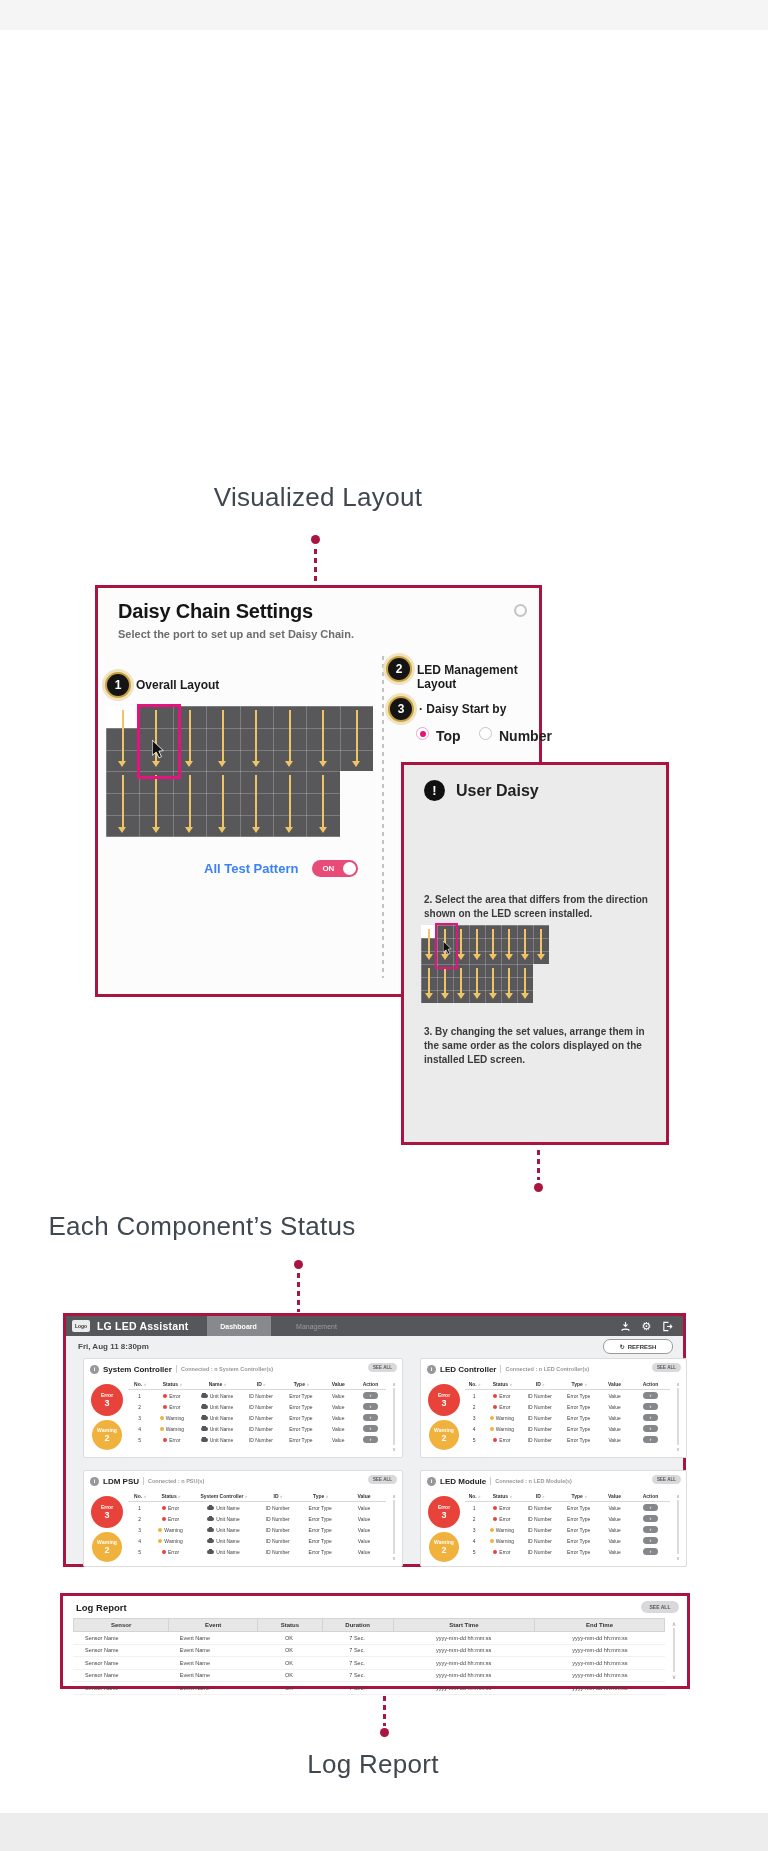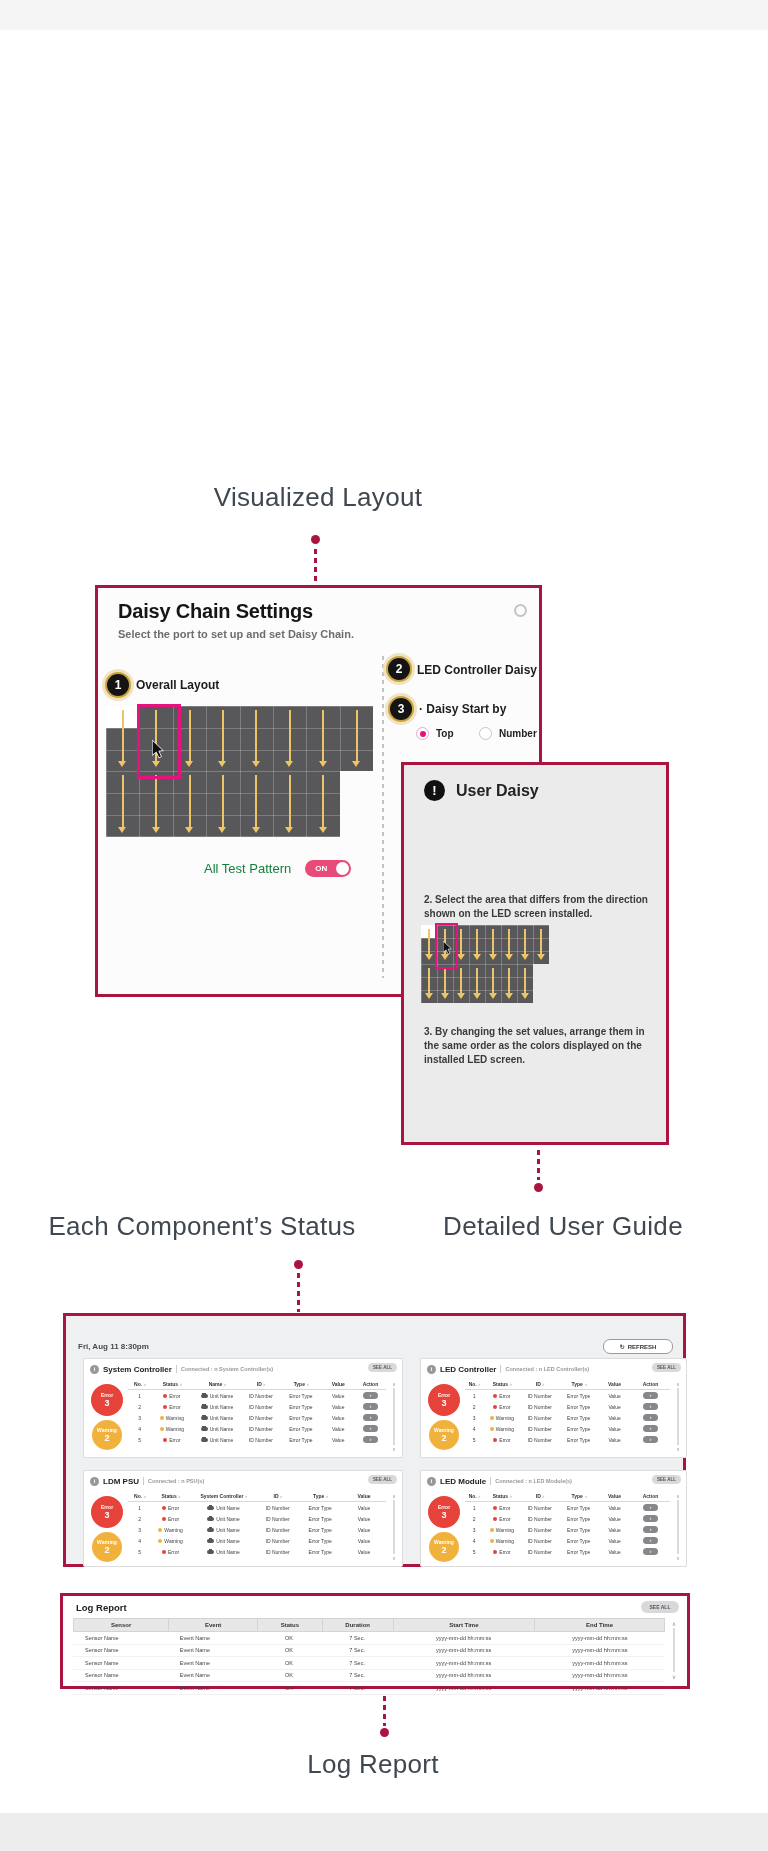--- a/index.html
+++ b/index.html
@@ -44,29 +44,29 @@
   #main-grid{position:absolute;left:8px;top:118px;width:268px;height:131px}
   #mini-grid{position:absolute;left:17px;top:160px;width:128px;height:78px}
   .gband{position:absolute}
   .hl{position:absolute;border:3px solid #e6127d;z-index:3}
   #main-hl{left:31px;top:-2px;width:38px;height:69px}
   #mini-hl{left:14px;top:-2px;width:19px;height:42px;border-width:2.5px}
   .cursor{position:absolute;z-index:4}
   #main-cursor{left:46px;top:34px}
   #mini-cursor{left:22px;top:16px}
   #alltest{position:absolute;left:106px;top:272px;display:flex;align-items:center;gap:14px}
-  #alltest-label{font-size:13px;font-weight:normal;color:#15803d}
+  #alltest-label{font-size:13px;font-weight:bold;color:#3b82f6}
   #toggle{width:46px;height:17px;border-radius:9px;background:#e94b78;position:relative}
   #toggle-on{position:absolute;left:10px;top:4px;font-size:8px;font-weight:bold;color:#fff}
   #knob{position:absolute;right:2px;top:2px;width:13px;height:13px;border-radius:50%;background:#fff}
   .radio{position:absolute;width:13px;height:13px;border-radius:50%;background:#fff;border:1px solid #c6c6c6;box-sizing:border-box;z-index:2}
   #radio-top{left:318px;top:139px;border-color:#eaa8c8}
   #radio-top::after{content:'';position:absolute;left:2.5px;top:2.5px;width:6px;height:6px;border-radius:50%;background:#e6127d}
   #radio-bottom{left:381px;top:139px}
-  .radiolabel{position:absolute;font-size:10px;font-weight:bold;color:#222;z-index:2}
+  .radiolabel{position:absolute;font-size:14px;font-weight:bold;color:#222;z-index:2}
   #rl-top{left:338px;top:140px} #rl-bottom{left:401px;top:140px}
 
   
   #ug-icon{position:absolute;left:20px;top:15px;width:21px;height:21px;border-radius:50%;background:#111;color:#fff;
            font-size:13px;font-weight:bold;display:flex;align-items:center;justify-content:center}
   #ug-title{position:absolute;left:52px;top:17px;font-size:16px;font-weight:bold;color:#222}
   .ug-step{position:absolute;left:20px;width:228px;font-size:10px;font-weight:bold;color:#3a3a3a;line-height:1.42}
   #ug-s1{top:52px} #ug-s2{top:128px} #ug-s3{top:260px}
 
   
@@ -131,21 +131,20 @@
 </style>
 </head>
 <body>
 
 <div class="page">
   <div class="band-top"></div>
   <div class="band-bottom"></div>
 
   <div class="h-label" id="h-visualized">Visualized Layout</div>
   <div class="h-label" id="h-component">Each Component’s Status</div>
-  <div class="h-label" id="h-guide">Detailed User Guide</div>
   <div class="h-label" id="h-logreport">Log Report</div>
 
   <div class="dot" id="dot1"></div>
   <div class="dash-v" id="dash1"></div>
   <div class="dash-v" id="dash-ug"></div>
   <div class="dot" id="dot-ug"></div>
   <div class="dot" id="dot-db"></div>
   <div class="dash-v" id="dash-db"></div>
   <div class="dash-v" id="dash-log"></div>
   <div class="dot" id="dot-log"></div>
@@ -198,21 +197,21 @@
         </div>
       <div class="hl" id="main-hl"></div>
       <div class="cursor" id="main-cursor">
         <svg width="15" height="19" viewBox="0 0 10 13">
             <path d="M0 0 L0 10.5 L2.8 8.3 L4.6 12.2 L6.4 11.4 L4.6 7.6 L7.6 7.3 Z" fill="#111" stroke="#fff" stroke-width="0.6"></path>
           </svg>
       </div>
     </div>
 
     <div class="stepbadge" id="b2">2</div>
-    <div class="steplabel" id="l2">LED Controller Daisy</div>
+    <div class="steplabel" id="l2">LED Management Layout</div>
     <div class="stepbadge" id="b3">3</div>
     <div class="steplabel" id="l3">· Daisy Start by</div>
 
     <div class="radio" id="radio-top"></div>
     <div class="radiolabel" id="rl-top">Top</div>
     <div class="radio" id="radio-bottom"></div>
     <div class="radiolabel" id="rl-bottom">Number</div>
 
     <div id="alltest">
       <span id="alltest-label">All Test Pattern</span>
@@ -267,20 +266,41 @@
       <div class="cursor" id="mini-cursor">
         <svg width="11" height="14" viewBox="0 0 10 13">
             <path d="M0 0 L0 10.5 L2.8 8.3 L4.6 12.2 L6.4 11.4 L4.6 7.6 L7.6 7.3 Z" fill="#111" stroke="#fff" stroke-width="0.6"></path>
           </svg>
       </div>
     </div>
     <div class="ug-step" id="ug-s3">3. By changing the set values, arrange them in the same order as the colors displayed on the installed LED screen.</div>
   </div>
 
   <div class="panel" id="dbpanel">
+    <div id="db-topbar">
+      <span id="db-logo">Logo</span>
+      <span id="db-title">LG LED Assistant</span>
+      <span class="db-tab" id="tab-dash">Dashboard</span>
+      <span class="db-tab" id="tab-mgmt">Management</span>
+      <span id="db-icons">
+        <span class="tb-icon">
+          <svg viewBox="0 0 12 12" width="11" height="11">
+              <path d="M6 1v5M3.8 3.8L6 6l2.2-2.2" stroke="#fff" stroke-width="1.2" fill="none"></path>
+              <path d="M2 10.5c0-2.2 8-2.2 8 0" stroke="#fff" stroke-width="1.2" fill="none"></path>
+            </svg>
+        </span>
+        <span class="tb-icon">⚙</span>
+        <span class="tb-icon">
+          <svg viewBox="0 0 12 12" width="11" height="11">
+              <path d="M7 1.5H2v9h5" stroke="#fff" stroke-width="1.2" fill="none"></path>
+              <path d="M5.5 6h5M8.7 4l2 2-2 2" stroke="#fff" stroke-width="1.2" fill="none"></path>
+            </svg>
+        </span>
+      </span>
+    </div>
     <div id="db-date">Fri, Aug 11 8:30pm</div>
     <div id="refresh">
       <span>↻</span>
       <span>REFRESH</span>
     </div>
 
     <div class="dcard" id="c0">
       <div class="dch">
         <span class="dinfo">i</span>
         <span class="dtitle">System Controller</span>

